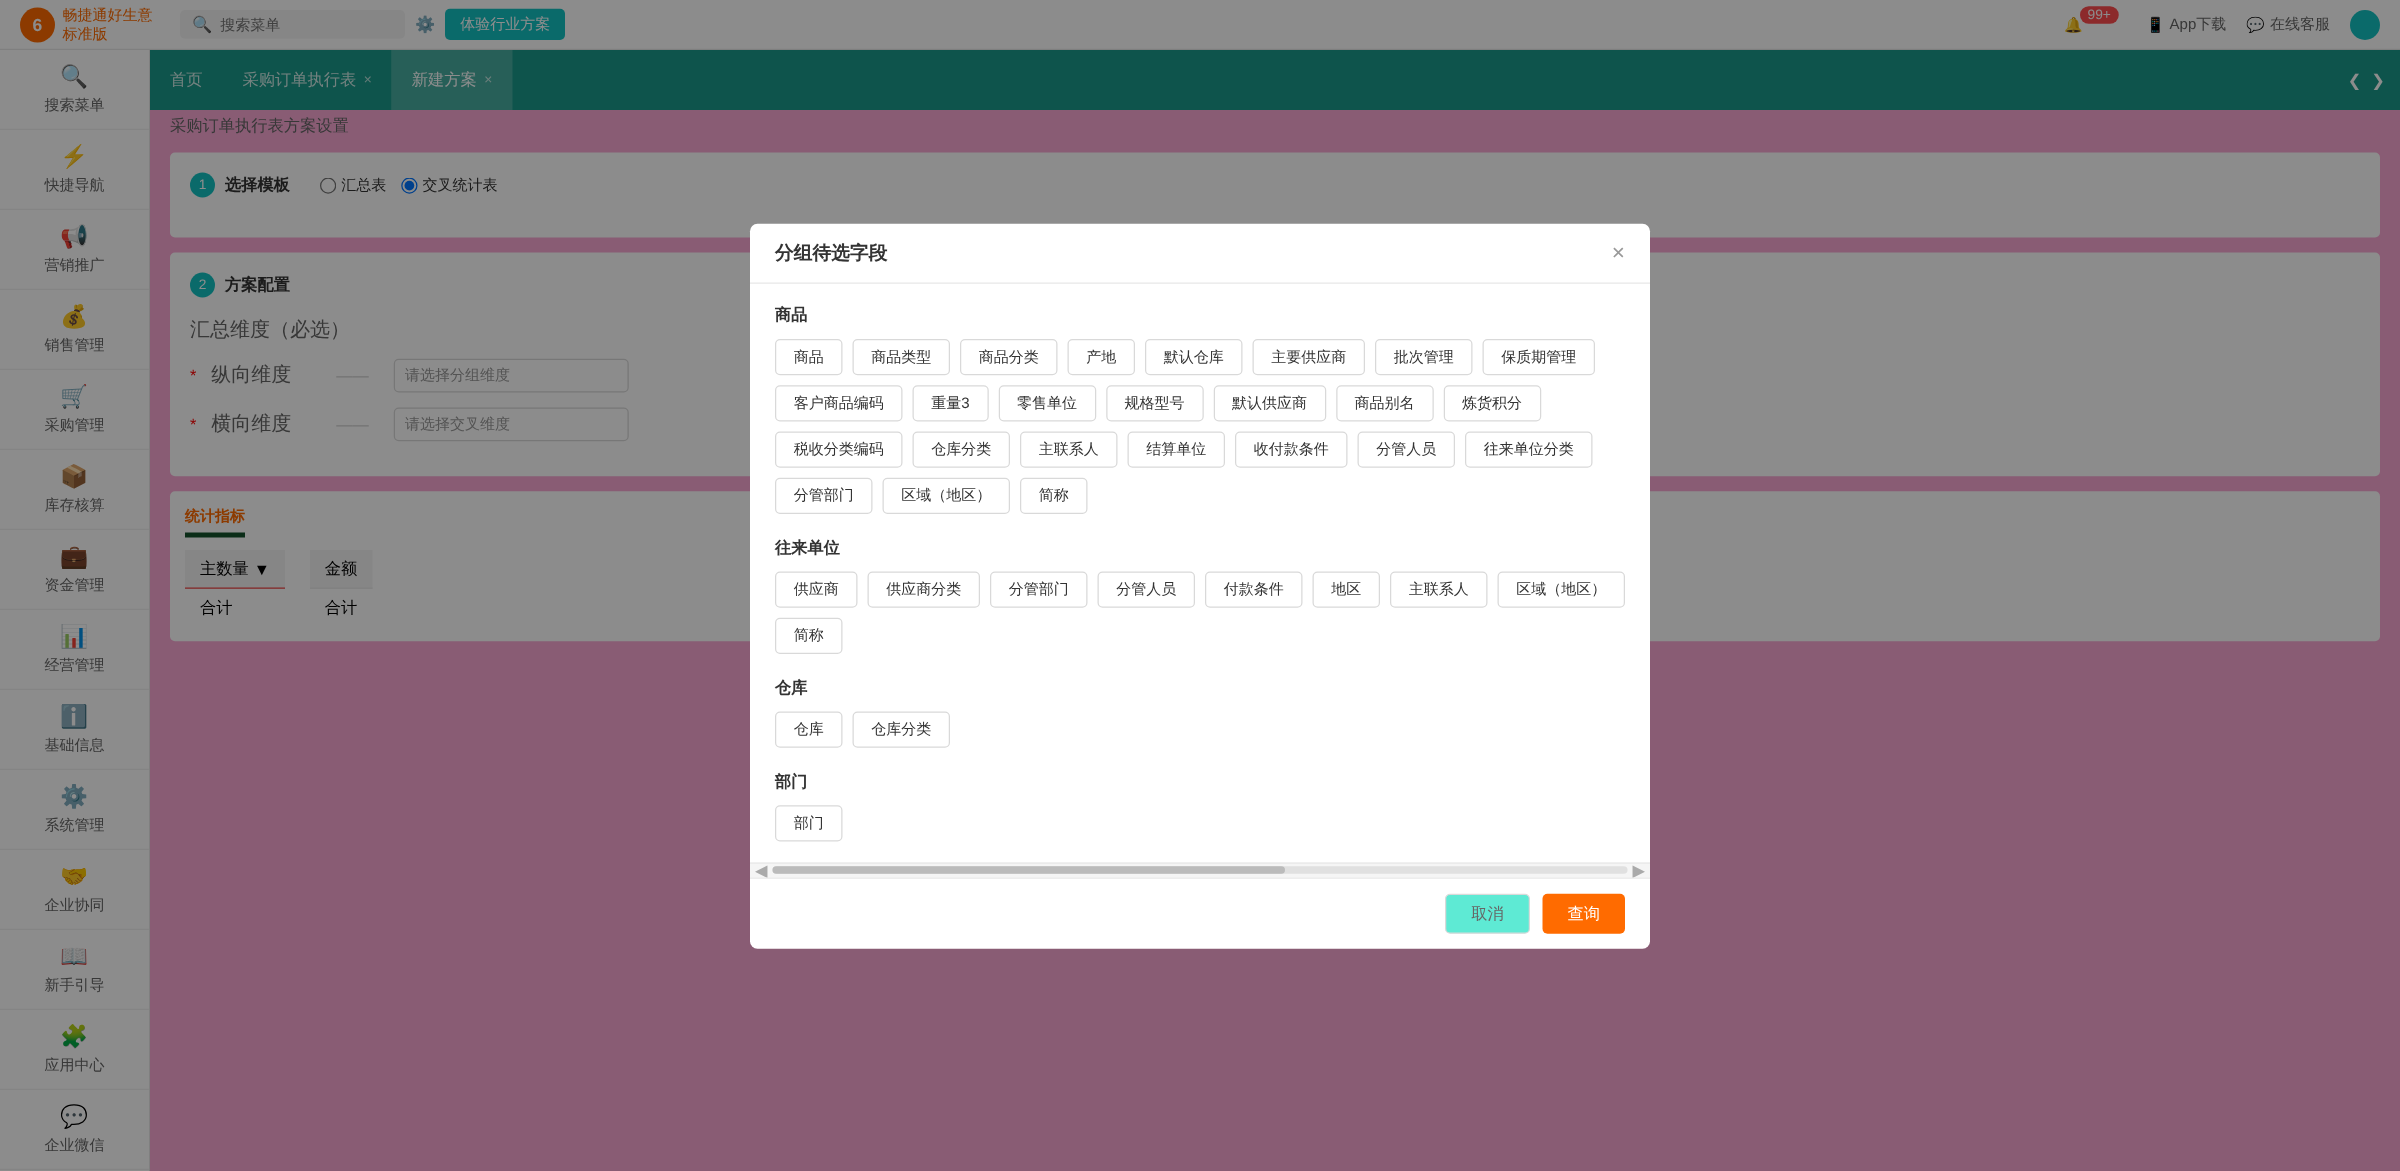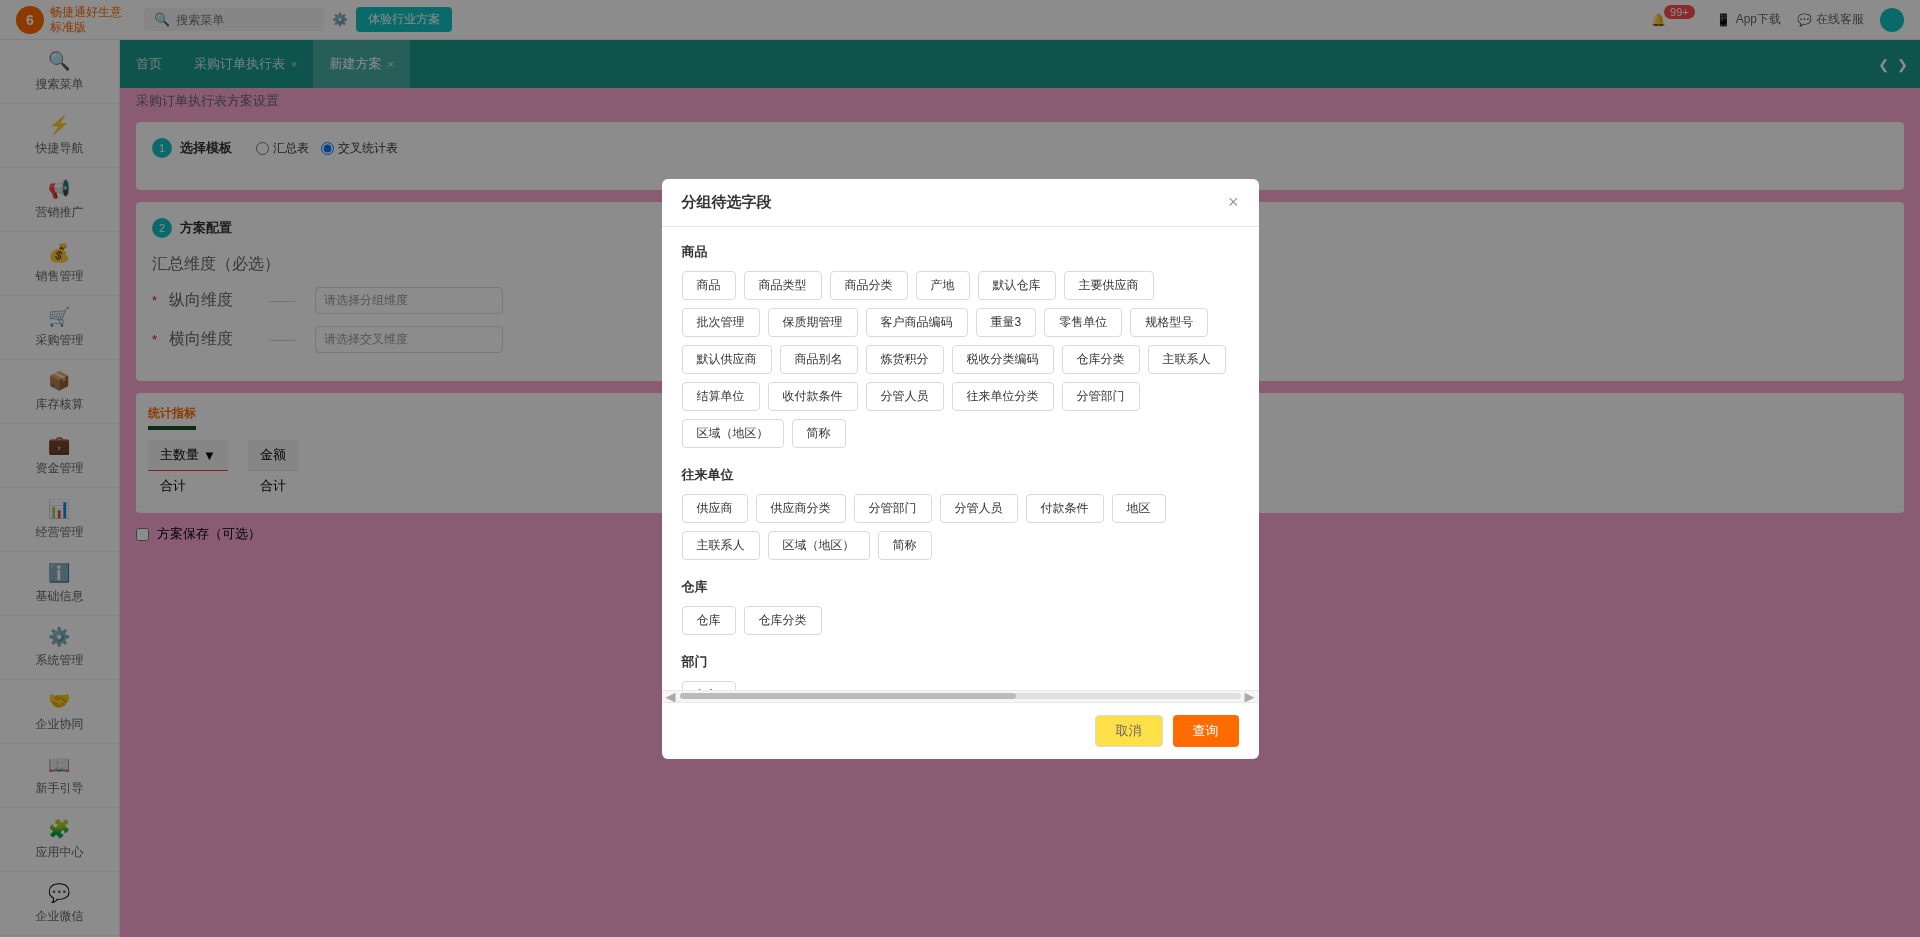--- a/index.html
+++ b/index.html
@@ -112,21 +112,21 @@
       top: 0; left: 0; right: 0; bottom: 0;
       background: rgba(0,0,0,0.45);
       z-index: 200;
       display: flex;
       align-items: center;
       justify-content: center;
     }
     .modal {
       background: white;
       border-radius: 6px;
-      width: 597px;
+      width: 720px;
       max-height: 580px;
       display: flex;
       flex-direction: column;
       position: relative;
     }
     .modal-header {
       padding: 14px 20px;
       border-bottom: 1px solid #e8e8e8;
       display: flex;
       align-items: center;
@@ -143,21 +143,21 @@
     .modal-footer {
       padding: 12px 20px;
       border-top: 1px solid #e8e8e8;
       display: flex;
       justify-content: flex-end;
       gap: 10px;
       flex-shrink: 0;
     }
     .btn-cancel {
       border: 1px solid #d9d9d9;
-      background: #fde047;
+      background: #5eead4;
       color: #666;
       border-radius: 4px;
       padding: 6px 20px;
       cursor: pointer;
       font-size: 13px;
     }
     .btn-confirm {
       background: #ff6b00;
       color: white;
       border: none;
@@ -372,24 +372,20 @@
         <div style="padding:6px 12px;">合计</div>
       </div>
       <div>
         <div style="padding:6px 12px;background:#f5f5f5;border-bottom:1px solid #e8e8e8;">金额</div>
         <div style="padding:6px 12px;">合计</div>
       </div>
     </div>
   </div>
 
 
-  <div style="margin-top:12px;display:flex;align-items:center;gap:8px;">
-    <input type="checkbox" style="">
-    <span>方案保存（可选）</span>
-  </div>
 </div>
 
 <div class="overlay">
   <div class="modal">
     <div class="modal-header">
       <span class="modal-title">分组待选字段</span>
       <span class="modal-close">×</span>
     </div>
 
     <div class="modal-body">

